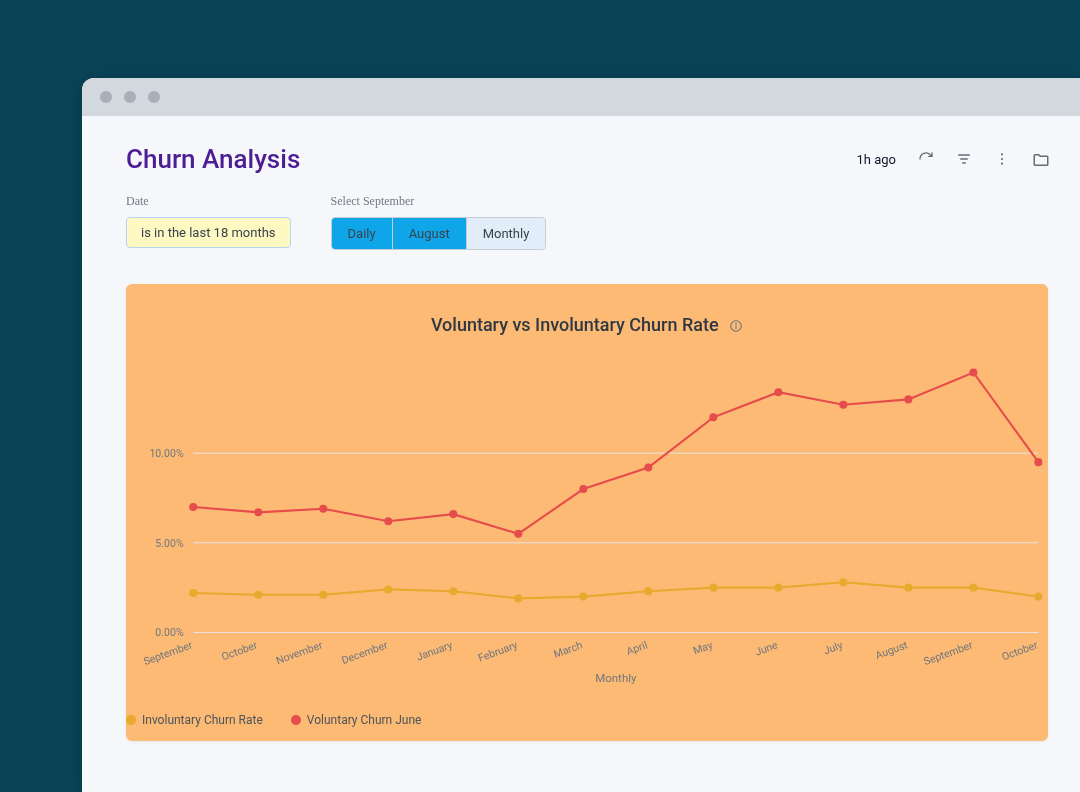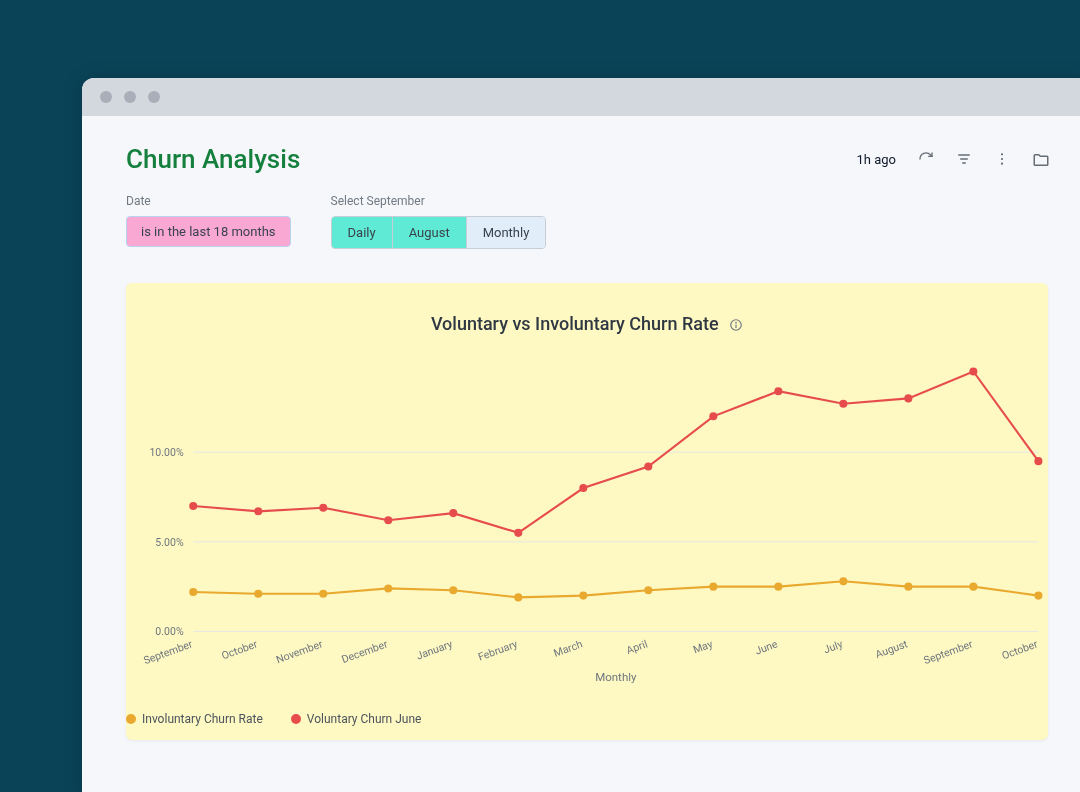--- a/index.html
+++ b/index.html
@@ -1,32 +1,32 @@
 <!DOCTYPE html>
 <html><head>
 <meta charset="utf-8">
 <style>
   html,body{margin:0;padding:0;width:1080px;height:792px;font-family:-apple-system,BlinkMacSystemFont,"Segoe UI",Roboto,Helvetica,Arial,sans-serif;background:#0a4358;}
   .window{position:absolute;left:82px;top:78px;width:1010px;height:714px;background:#f5f7fa;border-radius:12px 12px 0 0;overflow:hidden;box-shadow:0 2px 20px rgba(0,0,0,.2);}
   .titlebar{height:38px;background:#d3d7de;display:flex;align-items:center;padding:0 18px;gap:12px;}
   .dot{width:12px;height:12px;border-radius:50%;background:#a9afb8;}
   .content{padding:28px 44px 0 44px;}
   .header-row{display:flex;align-items:center;}
-  .title{font-size:26px;font-weight:500;color:#15803d;}
+  .title{font-size:26px;font-weight:500;color:#4c1d95;}
   .header-actions{margin-left:auto;display:flex;align-items:center;gap:22px;color:#666d76;}
   .ago{font-size:13px;color:#0f172a;}
   .icon{width:16px;height:16px;display:inline-block;}
   .controls-row{display:flex;gap:40px;margin-top:20px;}
-  .ctrl-label{font-size:12px;color:#727a83;margin-bottom:8px;}
-  .pill{display:inline-block;background:#f9a8d4;border:1px solid #b8d3f2;color:#3a434c;font-size:13px;padding:7px 14px;border-radius:4px;}
+  .ctrl-label{font-size:12px;color:#727a83;margin-bottom:8px;font-family:Liberation Serif, serif;}
+  .pill{display:inline-block;background:#fef9c3;border:1px solid #b8d3f2;color:#3a434c;font-size:13px;padding:7px 14px;border-radius:4px;}
   .seg{display:flex;border:1px solid #c7cdd4;border-radius:4px;overflow:hidden;}
-  .seg button{background:#5eead4;border:none;padding:8px 16px;font-size:13px;color:#3a434c;border-left:1px solid #c7cdd4;cursor:pointer;font-family:inherit;}
+  .seg button{background:#0ea5e9;border:none;padding:8px 16px;font-size:13px;color:#3a434c;border-left:1px solid #c7cdd4;cursor:pointer;font-family:inherit;}
   .seg button:first-child{border-left:none;}
   .seg button.active{background:#e2edfa;}
-  .card{background:#fef9c3;border-radius:6px;margin-top:34px;padding:30px 0 10px 0;box-shadow:0 1px 3px rgba(0,0,0,.06);}        
+  .card{background:#fdba74;border-radius:6px;margin-top:34px;padding:30px 0 10px 0;box-shadow:0 1px 3px rgba(0,0,0,.06);}        
   .chart-title{text-align:center;font-size:18px;color:#2f3842;font-weight:500;}
   .chart-title .info-icon{display:inline-block;vertical-align:middle;margin-left:6px;}
   .chart-wrap{position:relative;width:100%;height:370px;}
   svg.chart{display:block;width:100%;height:100%;}
   .legend{display:flex;justify-content:flex-start;gap:28px;font-size:12px;color:#4c545d;padding:6px 0 4px;}
   .legend-item{display:flex;align-items:center;gap:6px;}
   .legend-dot{width:10px;height:10px;border-radius:50%;}
 </style>
 </head>
 <body>

